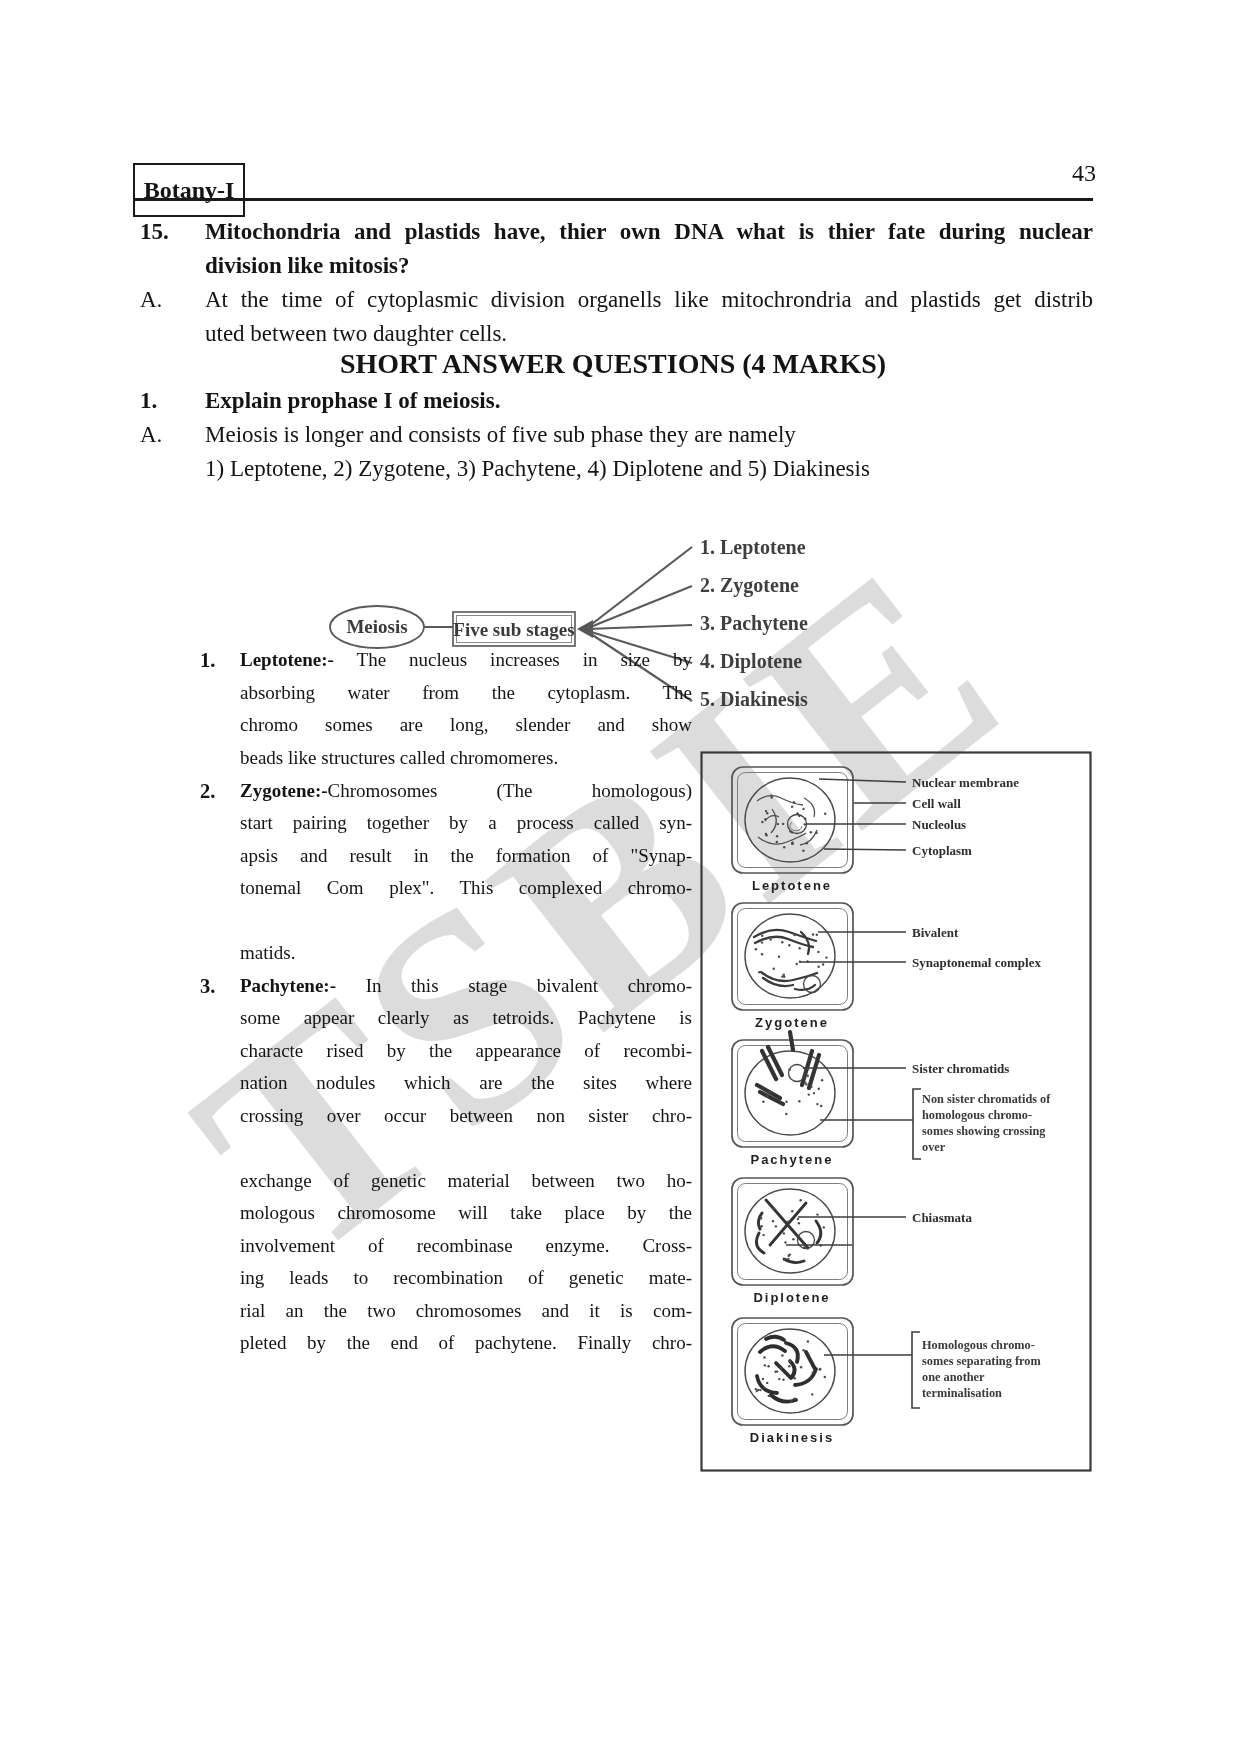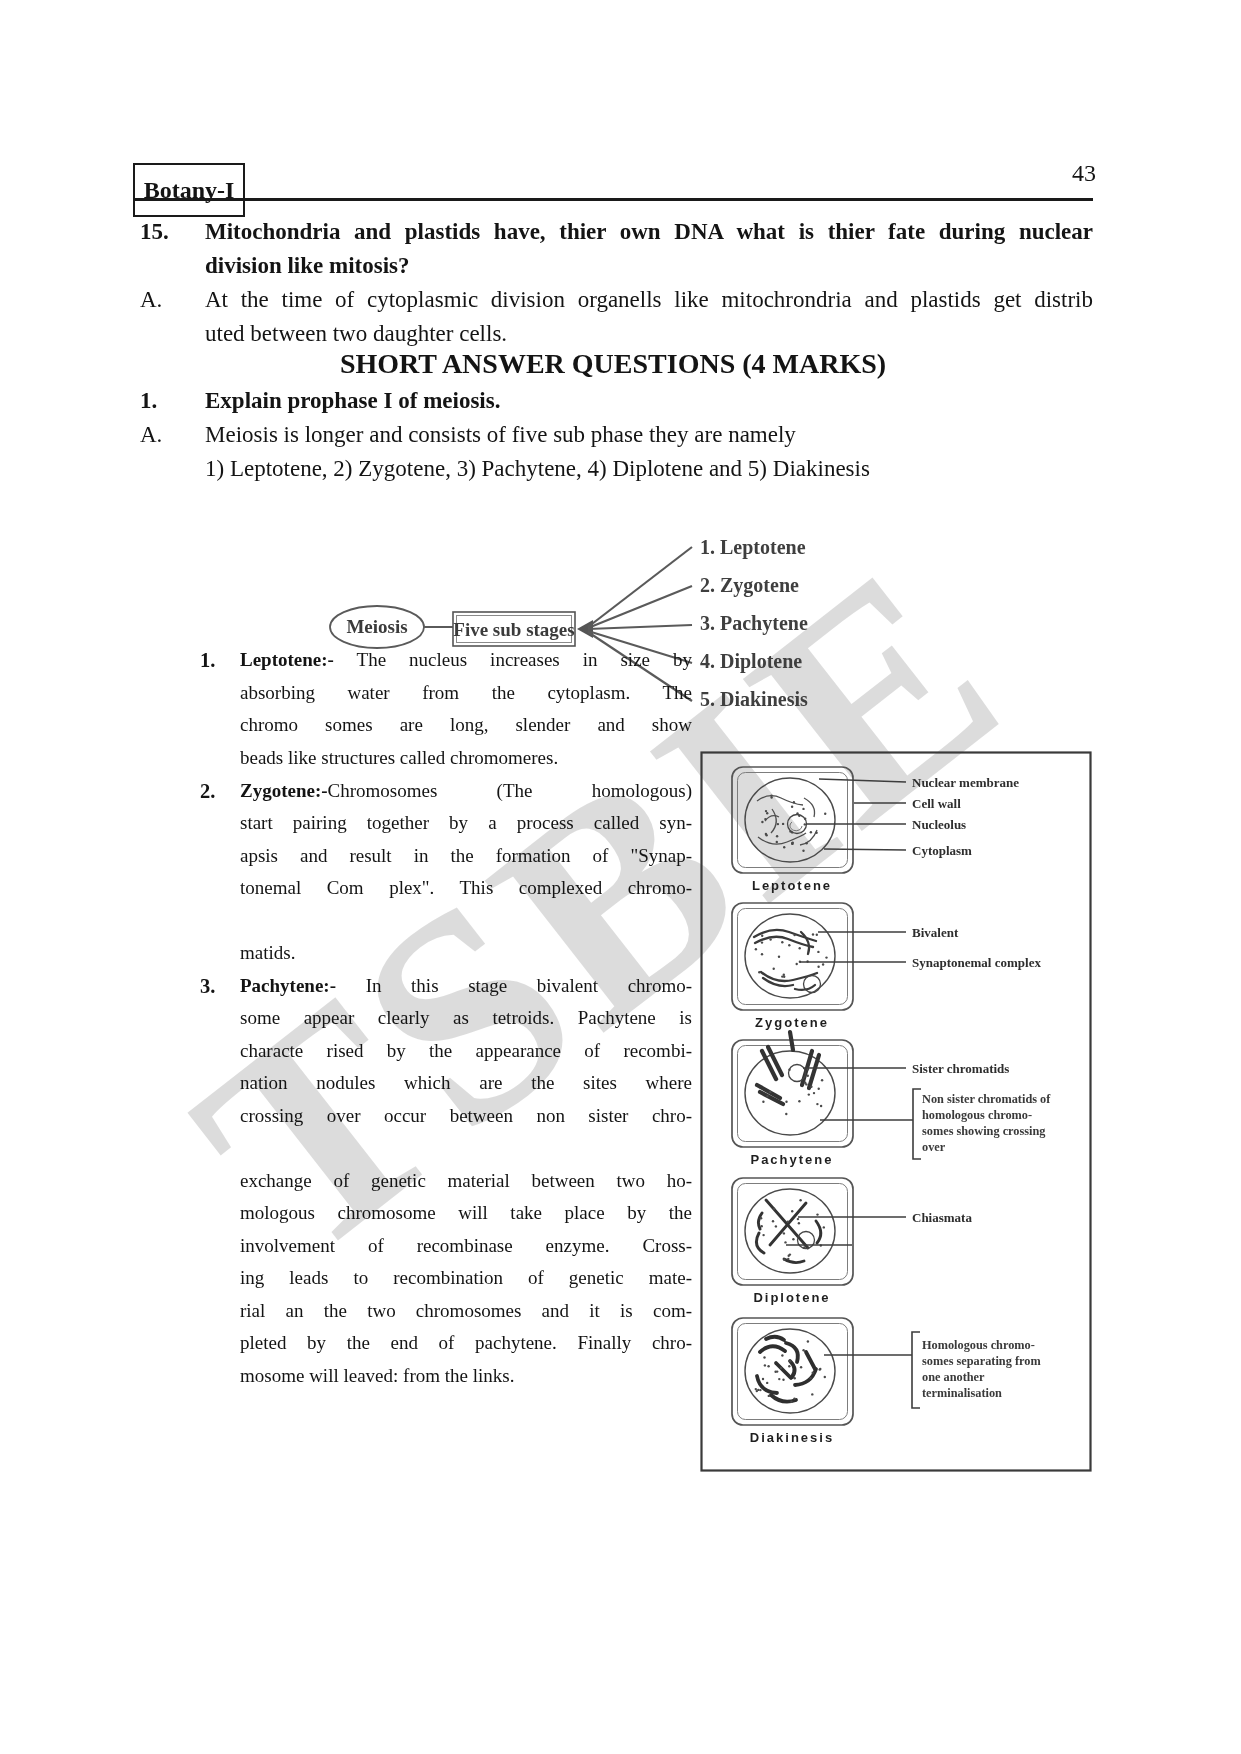--- a/index.html
+++ b/index.html
@@ -114,21 +114,20 @@
     <div class="abs cline cjust" style="left:240px; top:1007px;">some  appear clearly as tetroids. Pachytene is</div>
     <div class="abs cline cjust" style="left:240px; top:1040px;">characte rised by the appearance of recombi-</div>
     <div class="abs cline cjust" style="left:240px; top:1072px;">nation nodules which are the sites where</div>
     <div class="abs cline cjust" style="left:240px; top:1105px;">crossing over occur between non sister chro-</div>
     <div class="abs cline cjust" style="left:240px; top:1170px;">exchange of genetic material between two ho-</div>
     <div class="abs cline cjust" style="left:240px; top:1202px;">mologous chromosome will take place by the</div>
     <div class="abs cline cjust" style="left:240px; top:1235px;">involvement of recombinase enzyme. Cross-</div>
     <div class="abs cline cjust" style="left:240px; top:1267px;">ing leads to recombination of genetic mate-</div>
     <div class="abs cline cjust" style="left:240px; top:1300px;">rial an the two chromosomes and it is com-</div>
     <div class="abs cline cjust" style="left:240px; top:1332px;">pleted by the end of pachytene. Finally chro-</div>
-    <div class="abs cline" style="left:240px; top:1365px;">mosome will leaved: from the links.</div>
 
     <svg class="abs" style="left:700px; top:751px;" width="392" height="721" viewBox="0 0 392 721">
       <rect x="1.5" y="1.5" width="389" height="718" fill="none" stroke="#3a3a3a" stroke-width="2.2"></rect>
 
       <g>
         <rect x="32" y="16" width="121" height="106" rx="11" fill="none" stroke="#555" stroke-width="1.7"></rect>
         <rect x="37.5" y="21.5" width="110" height="95" rx="8" fill="none" stroke="#7d7d7d" stroke-width="1"></rect>
         <ellipse cx="90" cy="69" rx="45" ry="42" fill="none" stroke="#4a4a4a" stroke-width="1.4"></ellipse>
         <g fill="none" stroke="#4f4f4f" stroke-width="1.3">
           <path d="M57,50 q12,-9 24,-3 t22,7"></path>

